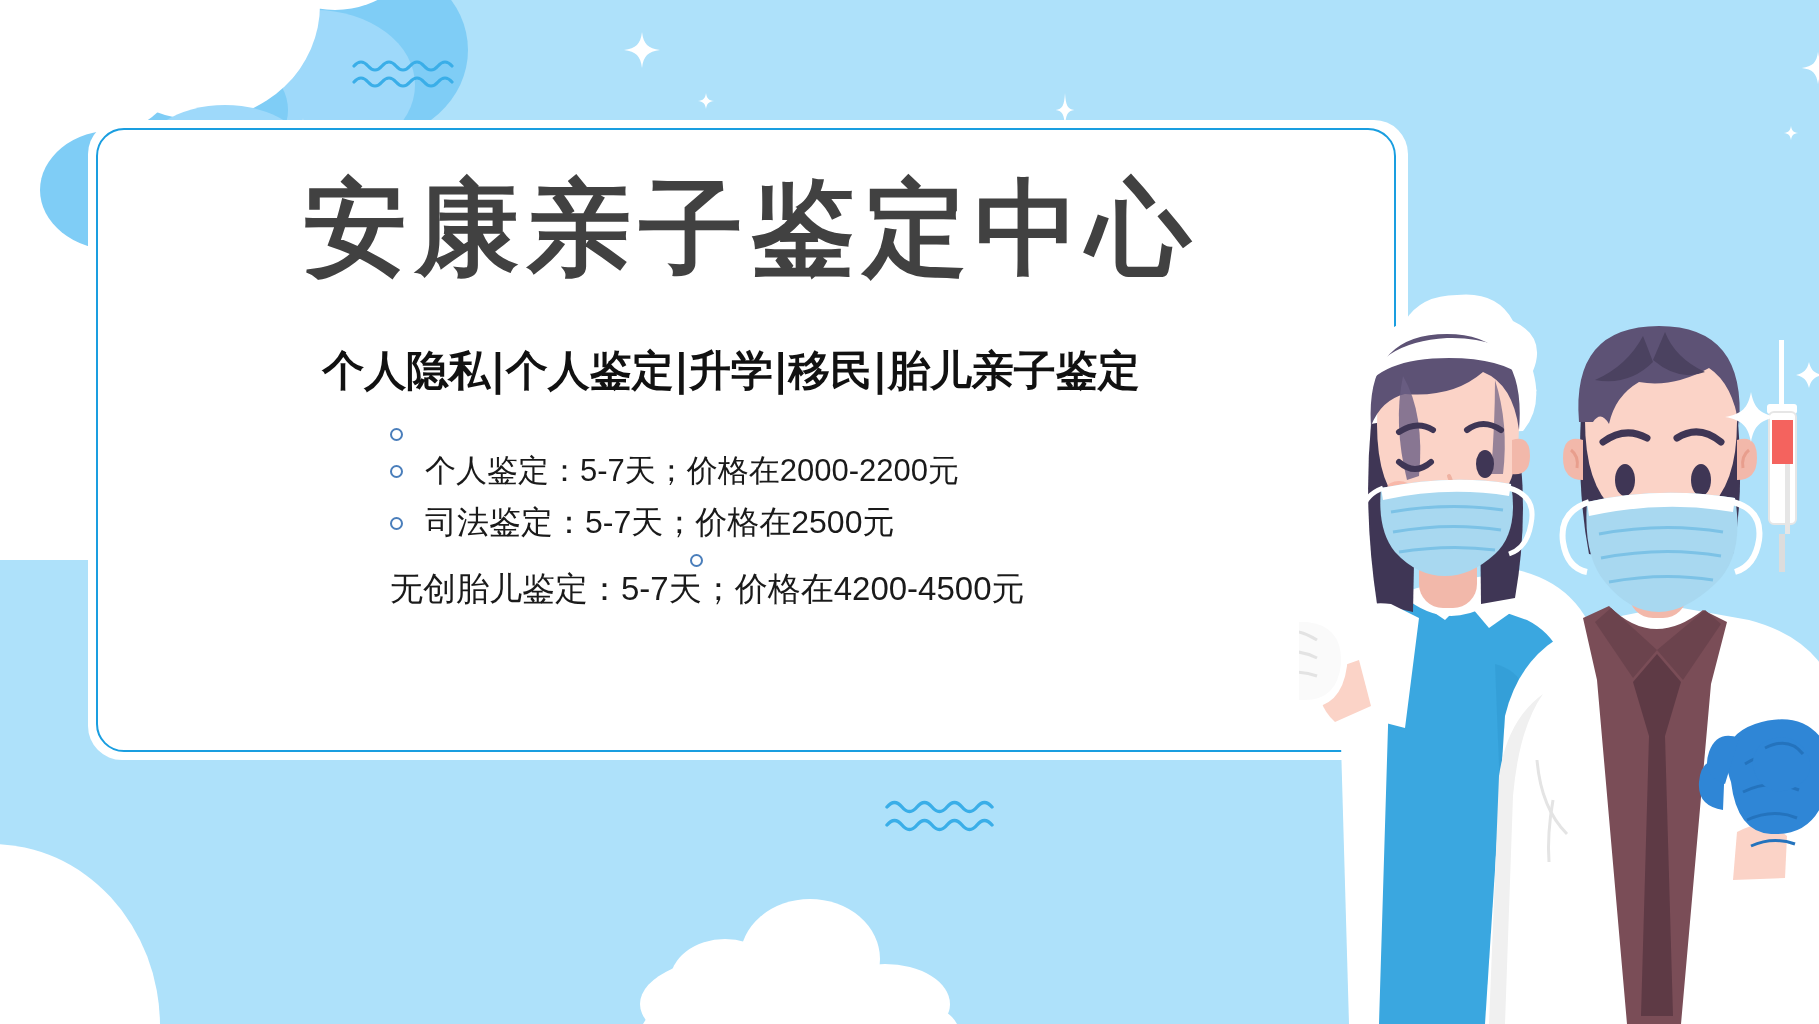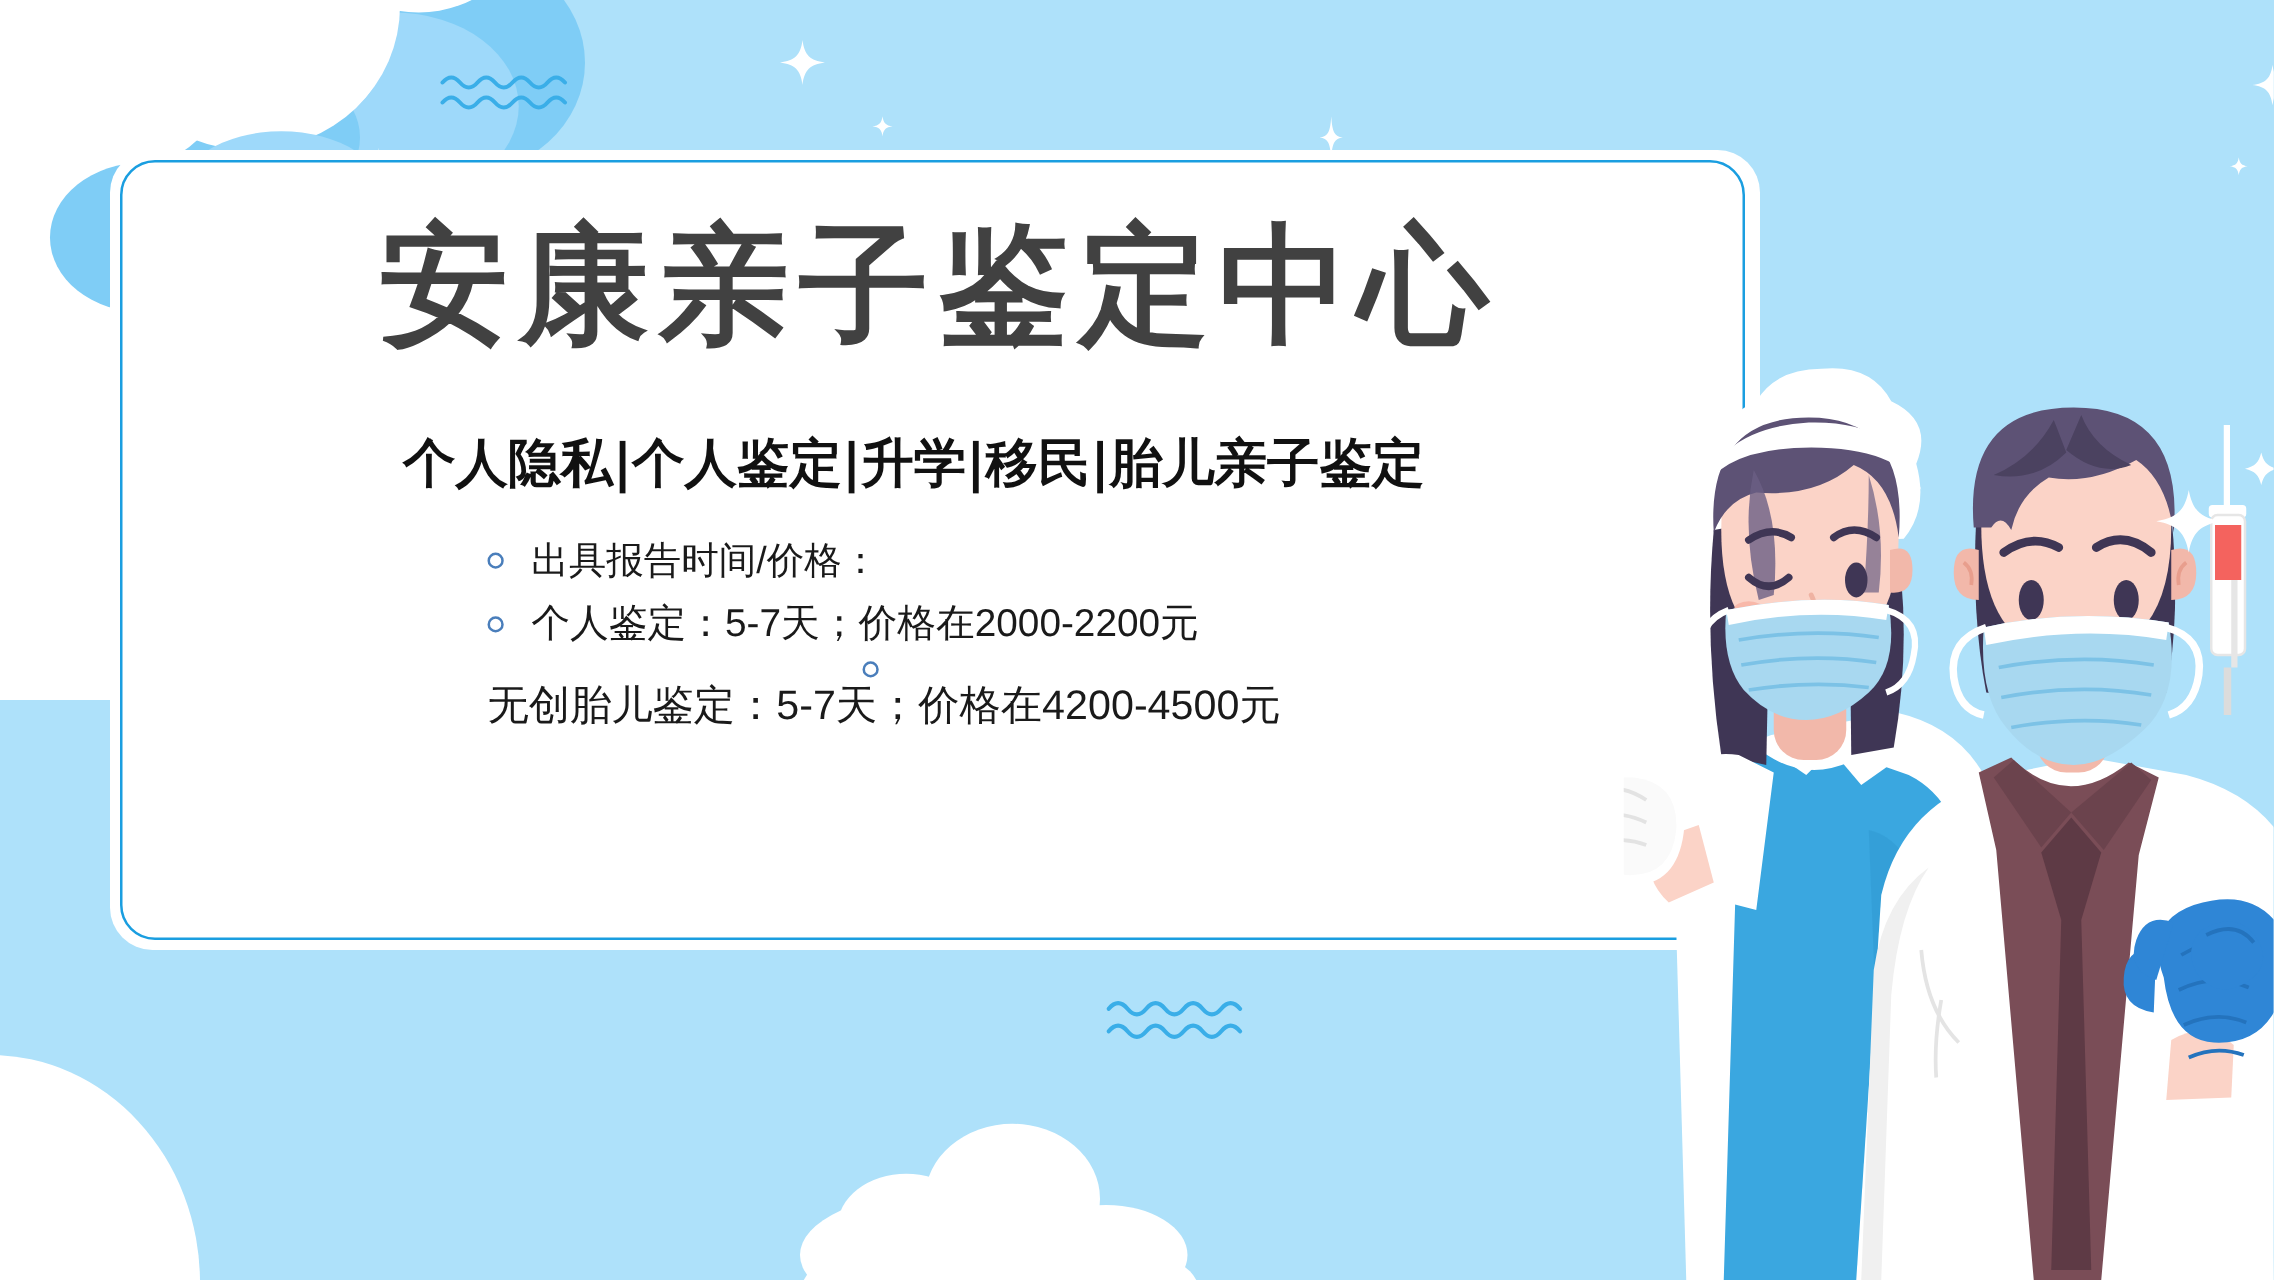--- a/index.html
+++ b/index.html
@@ -176,25 +176,28 @@
 
 <div class="content">
 
   <div class="main-title">安康亲子鉴定中心</div>
 
   <div class="sub-title">个人隐私|个人鉴定|升学|移民|胎儿亲子鉴定</div>
 
   <ul class="bullets">
     <li class="bullet-row b-size-0">
       <span class="bullet-mark"></span>
-      <span>出具报告时间/价格：</span>
     </li>
     <li class="bullet-row b-size-1">
       <span class="bullet-mark"></span>
       <span>个人鉴定：5-7天；价格在2000-2200元</span>
+    </li>
+    <li class="bullet-row b-size-2">
+      <span class="bullet-mark"></span>
+      <span>司法鉴定：5-7天；价格在2500元</span>
     </li>
     <li class="bullet-row b-size-3">
       <span class="bullet-mark"></span>
       <span>无创胎儿鉴定：5-7天；价格在4200-4500元</span>
     </li>
   </ul>
 </div>
 
 <div class="illo">
 <svg width="520" height="780" viewBox="0 0 520 780" xmlns="http://www.w3.org/2000/svg">

